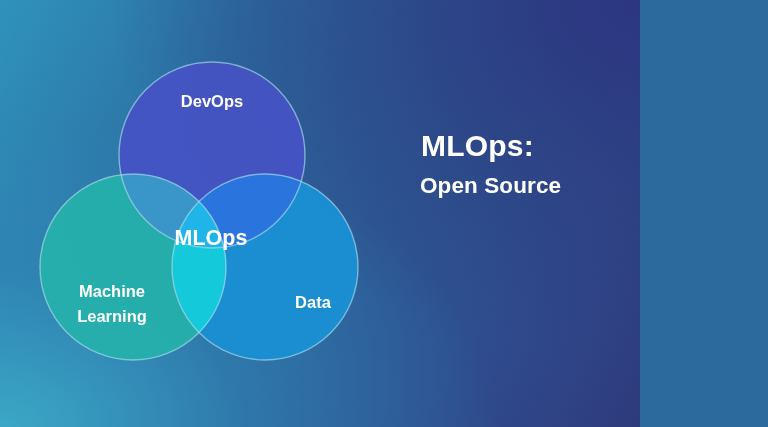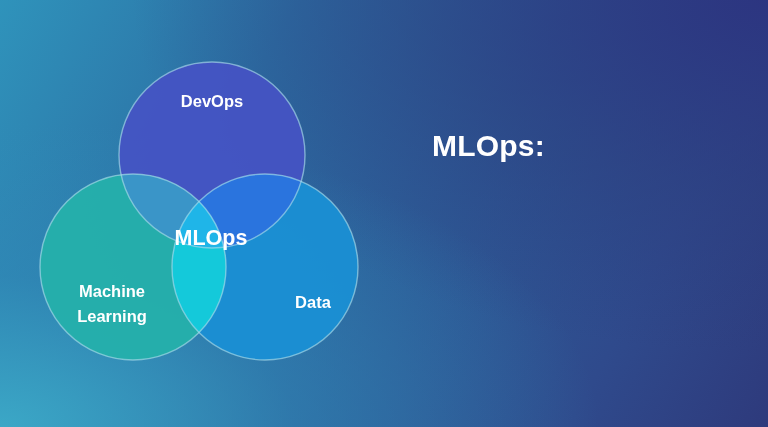--- a/index.html
+++ b/index.html
@@ -9,21 +9,21 @@
   body {
     width: 768px;
     height: 427px;
     overflow: hidden;
     font-family: "Liberation Sans", sans-serif;
     background: #2c6a9e;
   }
 
   #slide {
     position: relative;
-    width: 768px;
+    width: 640px;
     height: 427px;
     overflow: hidden;
     background:
       radial-gradient(ellipse 120% 110% at 0% 100%, rgba(60,170,200,0.95) 0%, rgba(48,140,185,0.55) 32%, rgba(45,95,150,0.0) 65%),
       radial-gradient(ellipse 115% 115% at 100% 0%, rgba(44,52,128,0.95) 0%, rgba(44,58,125,0.5) 38%, rgba(44,80,140,0.0) 72%),
       linear-gradient(118deg, #2f93bb 0%, #2c6fa4 30%, #2d5a96 58%, #2f4a8c 80%, #2e3a7c 100%);
   }
 
   
   #venn {
@@ -57,21 +57,21 @@
     left: 420px;
     top: 128px;
     width: 330px;
     color: #ffffff;
   }
   #main-title {
     font-size: 30px;
     font-weight: bold;
     line-height: 1.18;
     letter-spacing: 0.2px;
-    margin: 0 0 8px 12px;
+    margin: 0 0 8px 1px;
   }
   #subtitle {
     font-size: 22.5px;
     font-weight: bold;
     line-height: 1.32;
     letter-spacing: 0.1px;
     margin: 0;
   }
   #subtitle .sub-line {
     display: block;
@@ -128,16 +128,17 @@
 
       <text class="venn-label lbl-data" x="285" y="256">Data</text>
 
       <text class="venn-label lbl-center" x="183" y="191">MLOps</text>
     </svg>
   </div>
 
   <div id="title-block">
     <h1 id="main-title">MLOps:</h1>
     <div id="subtitle">
+      <span class="sub-line">Open Source</span>
     </div>
   </div>
 
 </div>
 
 </body></html>

